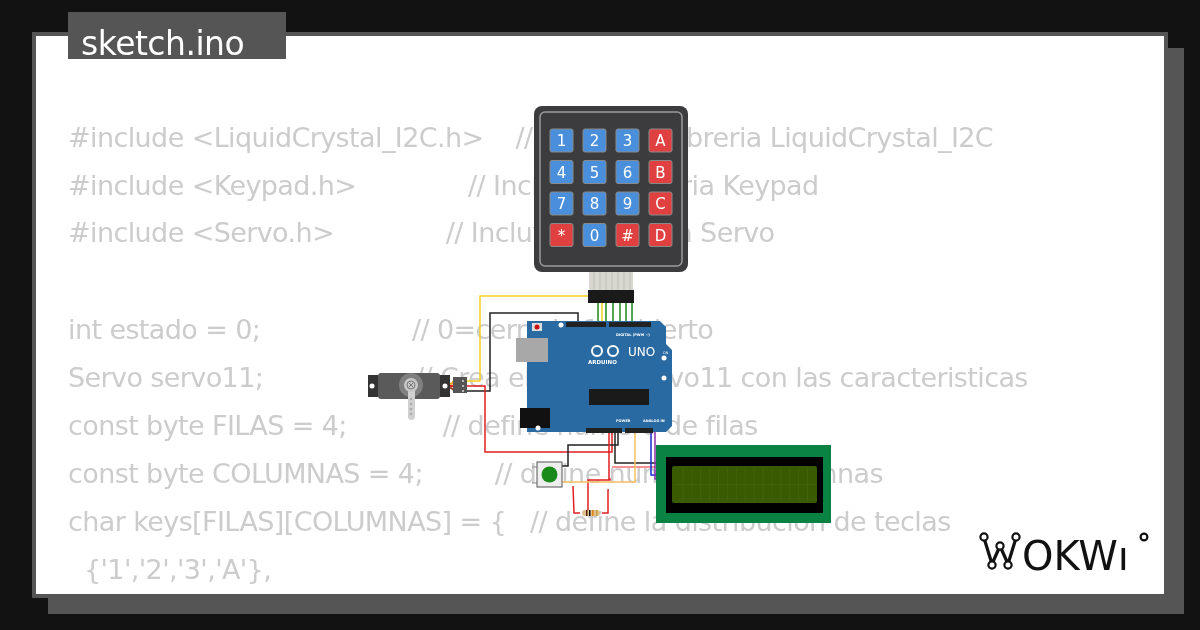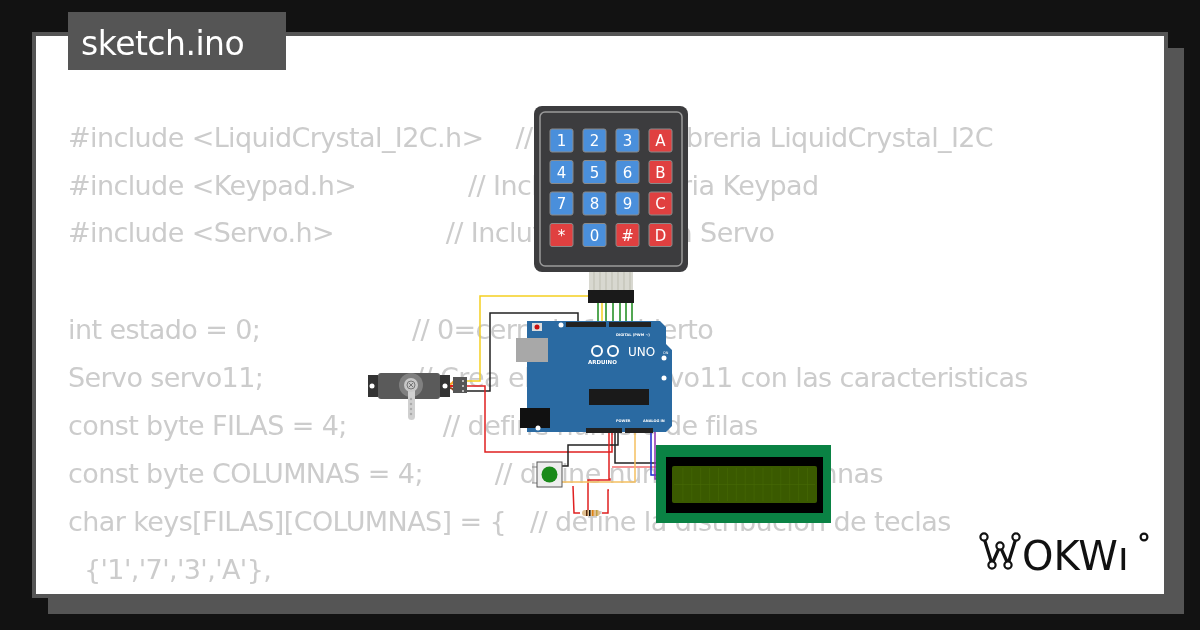--- a/index.html
+++ b/index.html
@@ -10,21 +10,21 @@
   }
   .card-shadow {
     position: absolute; left: 48px; top: 48px; width: 1136px; height: 566px;
     background: #555555;
   }
   .card {
     position: absolute; left: 32px; top: 32px; width: 1128px; height: 558px;
     background: #ffffff; border: 4px solid #555555; overflow: hidden;
   }
   .title-tab {
-    position: absolute; left: 68px; top: 12px; height: 58px; width: 218px;
+    position: absolute; left: 68px; top: 12px; height: 47px; width: 218px;
     background: #555555; color: #ffffff;
     font-family: "DejaVu Sans", sans-serif; font-size: 33px;
     line-height: 63px; padding-left: 13px; box-sizing: border-box;
     letter-spacing: -0.5px; z-index: 5;
   }
   .code {
     position: absolute; left: 32px; top: 83px; width: 1064px; height: 520px;
     overflow: hidden;
   }
   .code-line {
@@ -43,21 +43,21 @@
   <div class="code">
     <div class="code-line" style="top:2px">#include &lt;LiquidCrystal_I2C.h&gt;    // Incluye la libreria LiquidCrystal_I2C</div>
     <div class="code-line" style="top:50px">#include &lt;Keypad.h&gt;              // Incluye la libreria Keypad</div>
     <div class="code-line" style="top:97px">#include &lt;Servo.h&gt;              // Incluye la libreria Servo</div>
     <div class="code-line" style="top:145px"></div>
     <div class="code-line" style="top:194px">int estado = 0;                   // 0=cerrado 1=abierto</div>
     <div class="code-line" style="top:242px">Servo servo11;                   // Crea el objeto servo11 con las caracteristicas</div>
     <div class="code-line" style="top:290px">const byte FILAS = 4;            // define numero de filas</div>
     <div class="code-line" style="top:338px">const byte COLUMNAS = 4;         // define numero de columnas</div>
     <div class="code-line" style="top:386px">char keys[FILAS][COLUMNAS] = {   // define la distribucion de teclas</div>
-    <div class="code-line" style="top:434px">  {'1','7','3','A'},</div>
+    <div class="code-line" style="top:434px">  {'1','2','3','A'},</div>
 
   </div>
 
   <svg class="diagram" viewBox="0 0 1200 630" width="1200" height="630">
 
     <g fill="none" stroke-width="1.5">
       <polyline points="466,381 480,381 480,296 602,296 602,325" stroke="#f5d020"></polyline>
       <polyline points="466,391 490,391 490,313 578,313 578,325" stroke="#222"></polyline>
       <polyline points="466,386 485,386 485,452 612,452 612,430" stroke="#e02020"></polyline>
       <polyline points="598,303 598,325" stroke="#1a8a1a"></polyline>

